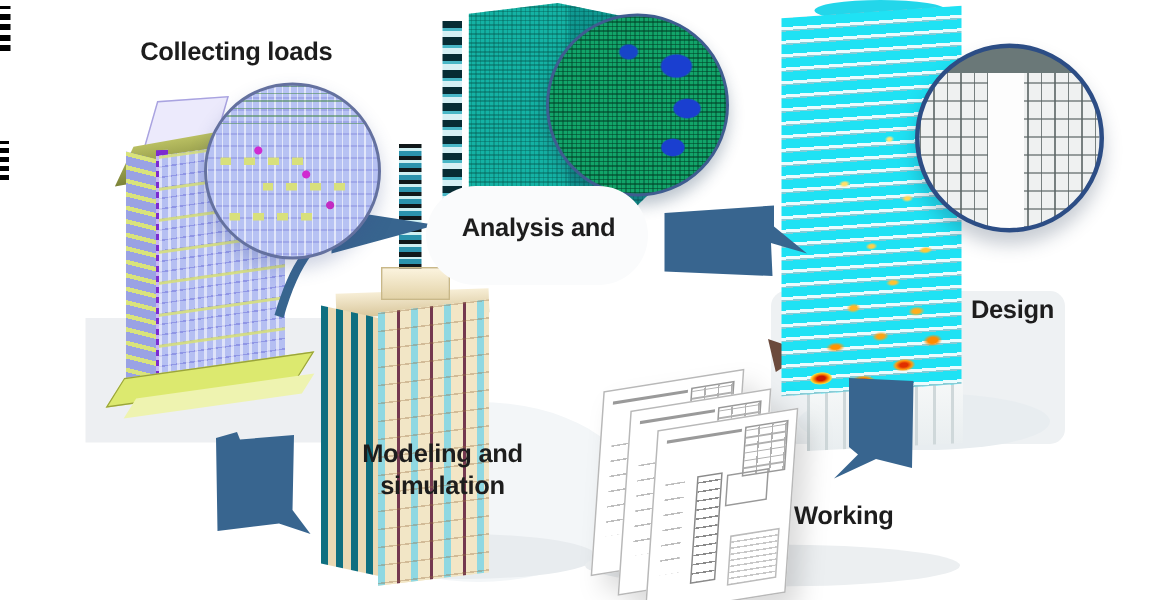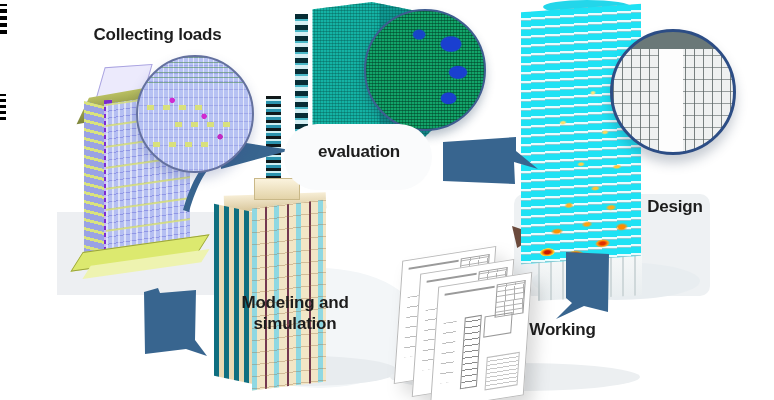--- a/index.html
+++ b/index.html
@@ -237,27 +237,27 @@
   <div class="lens lens1"></div>
   <div class="lens lens2"></div>
   <div class="lens lens3"></div>
 
   <div class="backdrop bd2"></div>
 
   <div class="stage-label" style="left:55px;top:24px;width:205px;">
     <span>Collecting loads</span>
   </div>
   <div class="stage-label" style="left:295px;top:141px;width:128px;">
-    <span>evaluation</span>
+    <span>Analysis and</span>
   </div>
   <div class="stage-label" style="left:230px;top:292px;width:130px;">
     <span>Modeling and</span>
     <span>simulation</span>
   </div>
   <div class="stage-label" style="left:610px;top:196px;width:130px;">
     <span>Design</span>
 
   </div>
-  <div class="stage-label" style="left:495px;top:319px;width:135px;">
+  <div class="stage-label" style="left:495px;top:333px;width:135px;">
     <span>Working</span>
   </div>
 
 </div>
 
 </body></html>

